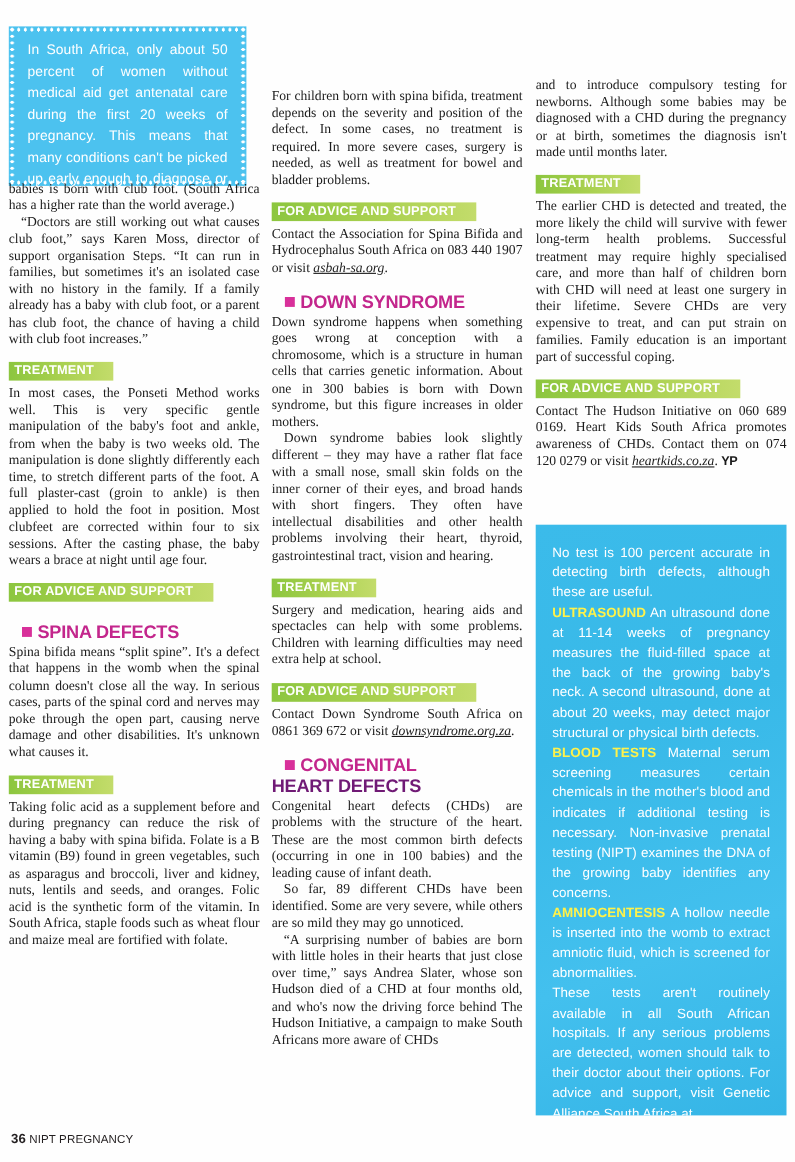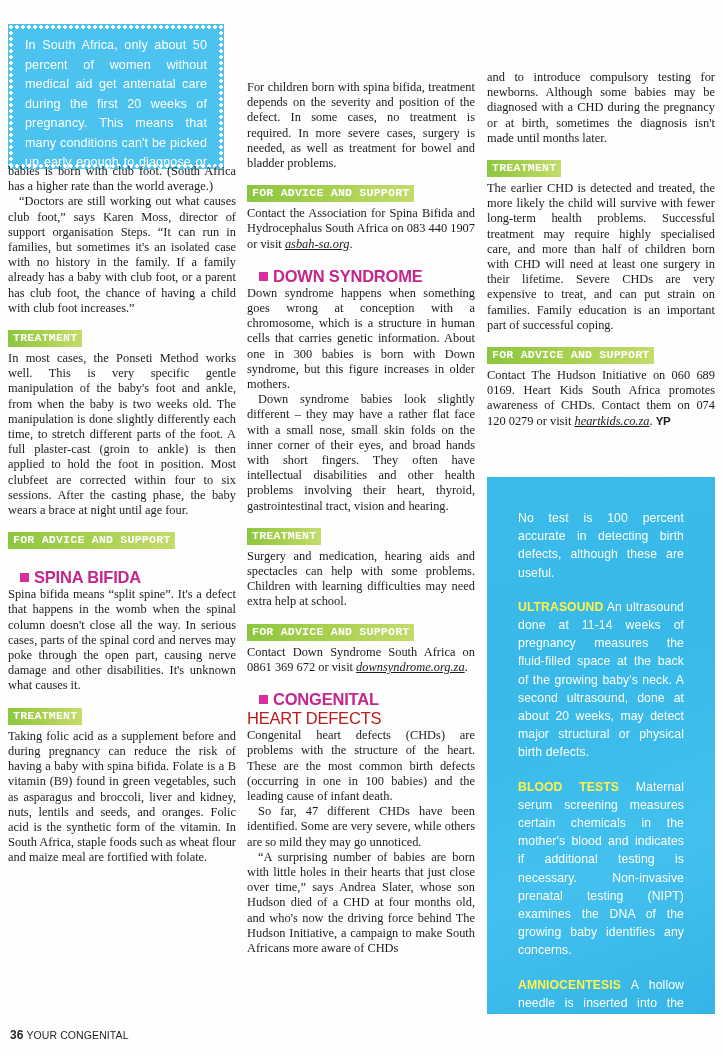--- a/index.html
+++ b/index.html
@@ -44,26 +44,26 @@
   p.body + p.body { text-indent: 11px; }
   p.body.noindent { text-indent: 0; }
   .gap-m { height: 11px; }
   .gap-l { height: 15px; }
 
   
   .green-label {
     display: inline-block;
     background: linear-gradient(to right, #8cc63f 0%, #a6cf4d 45%, #c3dc6b 100%);
     color: #ffffff;
-    font-family: Liberation Mono, monospace;
+    font-family: Liberation Sans, sans-serif;
     font-weight: bold;
     font-size: 11.6px;
     letter-spacing: 0.2px;
     line-height: 14px;
-    padding: 1px 5px 2px 5px;
+    padding: 1px 18px 2px 5px;
     margin: 0 0 2px 0;
     white-space: nowrap;
   }
   .label-row { margin-bottom: 2px; }
 
   
   .sec-head {
     font-family: "Liberation Sans", sans-serif;
     font-weight: bold;
     color: #c3268c;
@@ -77,22 +77,22 @@
   .sec-bullet {
     display: inline-block;
     width: 9px;
     height: 9px;
     background: #d8309a;
     margin-right: 5px;
     vertical-align: 1px;
   }
   .sec-head-2 {
     font-family: "Liberation Sans", sans-serif;
-    font-weight: normal;
-    color: #b91c1c;
+    font-weight: bold;
+    color: #701a75;
     font-size: 16.5px;
     line-height: 18px;
     letter-spacing: -0.2px;
     display: block;
     margin: 0 0 1px 0;
   }
 
   .link {
     font-style: italic;
     text-decoration: underline;
@@ -160,21 +160,21 @@
   .bluebox h2 {
     margin: 0 0 7px 0;
     font-family: "DejaVu Serif", serif;
     font-weight: bold;
     color: #ffffff;
     font-size: 18.5px;
     line-height: 20px;
     letter-spacing: 0.2px;
   }
   .bluebox p {
-    margin: 16px;
+    margin: 0;
     font-family: "Liberation Sans", sans-serif;
     color: #ffffff;
     font-size: 12.2px;
     line-height: 18.2px;
     text-align: justify;
     letter-spacing: 0.1px;
   }
   .kw {
     color: #fff24a;
     font-weight: bold;
@@ -217,21 +217,21 @@
       <span class="green-label">TREATMENT</span>
     </div>
     <p class="body noindent">In most cases, the Ponseti Method works well. This is very specific gentle manipulation of the baby's foot and ankle, from when the baby is two weeks old. The manipulation is done slightly differently each time, to stretch different parts of the foot. A full plaster-cast (groin to ankle) is then applied to hold the foot in position. Most clubfeet are corrected within four to six sessions. After the casting phase, the baby wears a brace at night until age four.</p>
 
     <div class="gap-m"></div>
     <div class="label-row">
       <span class="green-label">FOR ADVICE AND SUPPORT</span>
     </div>
 
     <div class="gap-l"></div>
-    <h2 class="sec-head"><span class="sec-bullet"></span><span>SPINA BIFIDA</span></h2>
+    <h2 class="sec-head"><span class="sec-bullet"></span><span>SPINA DEFECTS</span></h2>
     <p class="body noindent">Spina bifida means “split spine”. It's a defect that happens in the womb when the spinal column doesn't close all the way. In serious cases, parts of the spinal cord and nerves may poke through the open part, causing nerve damage and other disabilities. It's unknown what causes it.</p>
 
     <div class="gap-m"></div>
     <div class="label-row">
       <span class="green-label">TREATMENT</span>
     </div>
     <p class="body noindent">Taking folic acid as a supplement before and during pregnancy can reduce the risk of having a baby with spina bifida. Folate is a B vitamin (B9) found in green vegetables, such as asparagus and broccoli, liver and kidney, nuts, lentils and seeds, and oranges. Folic acid is the synthetic form of the vitamin. In South Africa, staple foods such as wheat flour and maize meal are fortified with folate.</p>
   </div>
 
   <div class="col col-2" style="top:80px;">
@@ -257,21 +257,21 @@
     <div class="gap-m"></div>
     <div class="label-row">
       <span class="green-label">FOR ADVICE AND SUPPORT</span>
     </div>
     <p class="body noindent"><span>Contact Down Syndrome South Africa on 0861 369 672 or visit </span><a class="link" href="#">downsyndrome.org.za</a><span>.</span></p>
 
     <div class="gap-l"></div>
     <h2 class="sec-head"><span class="sec-bullet"></span><span>CONGENITAL</span></h2>
     <span class="sec-head-2">HEART DEFECTS</span>
     <p class="body noindent">Congenital heart defects (CHDs) are problems with the structure of the heart. These are the most common birth defects (occurring in one in 100 babies) and the leading cause of infant death.</p>
-    <p class="body">So far, 47 different CHDs have been identified. Some are very severe, while others are so mild they may go unnoticed.</p>
+    <p class="body">So far, 89 different CHDs have been identified. Some are very severe, while others are so mild they may go unnoticed.</p>
     <p class="body">“A surprising number of babies are born with little holes in their hearts that just close over time,” says Andrea Slater, whose son Hudson died of a CHD at four months old, and who's now the driving force behind The Hudson Initiative, a campaign to make South Africans more aware of CHDs</p>
   </div>
 
   <div class="col col-3" style="top:70px;">
     <p class="body noindent">and to introduce compulsory testing for newborns. Although some babies may be diagnosed with a CHD during the pregnancy or at birth, sometimes the diagnosis isn't made until months later.</p>
 
     <div class="gap-m"></div>
     <div class="label-row">
       <span class="green-label">TREATMENT</span>
     </div>
@@ -287,16 +287,16 @@
   <div class="bluebox">
     <p>No test is 100 percent accurate in detecting birth defects, although these are useful.</p>
     <p><span class="kw">ULTRASOUND</span><span> An ultrasound done at 11-14 weeks of pregnancy measures the fluid-filled space at the back of the growing baby's neck. A second ultrasound, done at about 20 weeks, may detect major structural or physical birth defects.</span></p>
     <p><span class="kw">BLOOD TESTS</span><span> Maternal serum screening measures certain chemicals in the mother's blood and indicates if additional testing is necessary. Non-invasive prenatal testing (NIPT) examines the DNA of the growing baby identifies any concerns.</span></p>
     <p><span class="kw">AMNIOCENTESIS</span><span> A hollow needle is inserted into the womb to extract amniotic fluid, which is screened for abnormalities.</span></p>
     <p><span>These tests aren't routinely available in all South African hospitals. If any serious problems are detected, women should talk to their doctor about their options. For advice and support, visit Genetic Alliance South Africa at </span></p>
   </div>
 
   <div class="footer">
     <span class="pg">36</span>
-    <span>YOUR CONGENITAL</span>
+    <span>NIPT PREGNANCY</span>
   </div>
 
 </div>
 
 </body></html>

